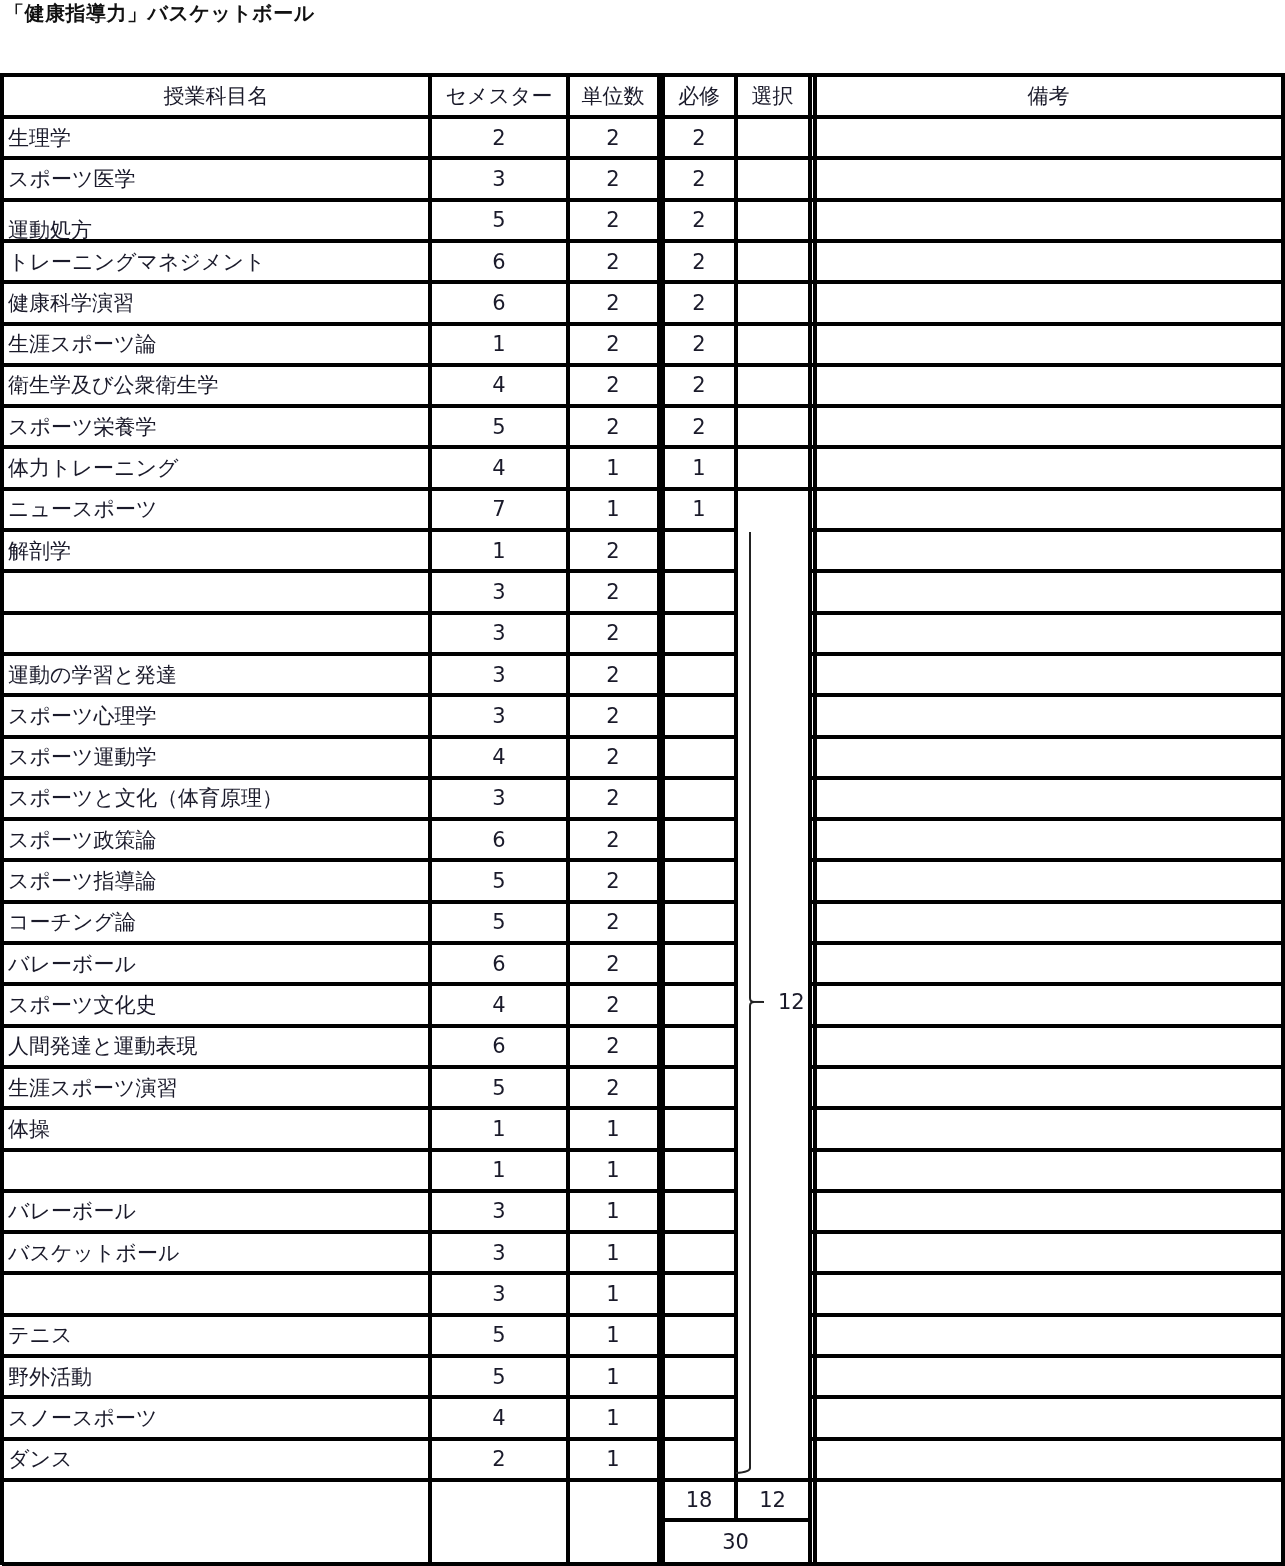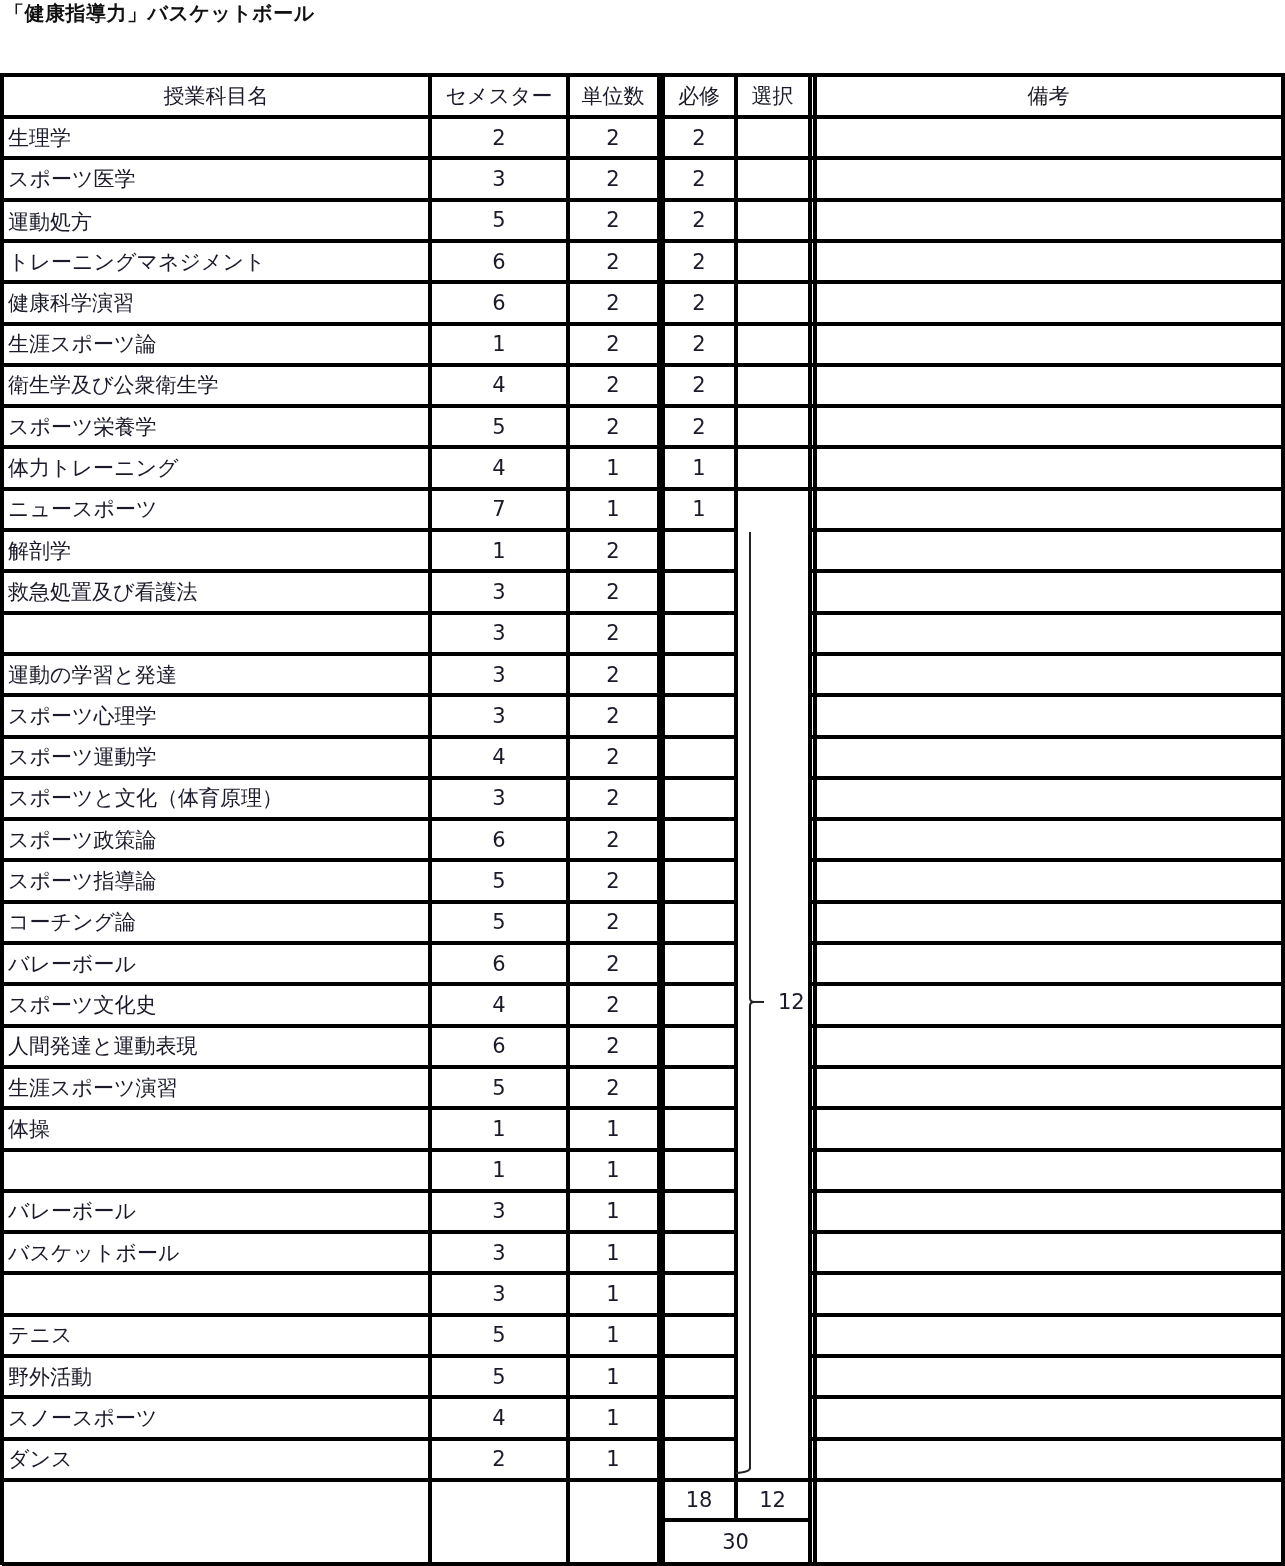--- a/index.html
+++ b/index.html
@@ -38,21 +38,21 @@
     <div class="cell center" style="left: 568px; top: 117px; width: 90px; height: 41.3px;">2</div>
     <div class="cell center" style="left: 662px; top: 117px; width: 74px; height: 41.3px;">2</div>
     <div class="cell center" style="left: 736px; top: 117px; width: 73px; height: 41.3px;"></div>
     <div class="cell left" style="left: 814px; top: 117px; width: 469px; height: 41.3px;"></div>
     <div class="cell left" style="left: 2px; top: 158.3px; width: 428px; height: 41.3px;">スポーツ医学</div>
     <div class="cell center" style="left: 430px; top: 158.3px; width: 138px; height: 41.3px;">3</div>
     <div class="cell center" style="left: 568px; top: 158.3px; width: 90px; height: 41.3px;">2</div>
     <div class="cell center" style="left: 662px; top: 158.3px; width: 74px; height: 41.3px;">2</div>
     <div class="cell center" style="left: 736px; top: 158.3px; width: 73px; height: 41.3px;"></div>
     <div class="cell left" style="left: 814px; top: 158.3px; width: 469px; height: 41.3px;"></div>
-    <div class="cell left" style="left: 2px; top: 201px; width: 428px; height: 41.3px; text-align: center;">運動処方</div>
+    <div class="cell left" style="left: 2px; top: 209px; width: 428px; height: 41.3px; text-align: center;">運動処方</div>
     <div class="cell center" style="left: 430px; top: 199.6px; width: 138px; height: 41.3px;">5</div>
     <div class="cell center" style="left: 568px; top: 199.6px; width: 90px; height: 41.3px;">2</div>
     <div class="cell center" style="left: 662px; top: 199.6px; width: 74px; height: 41.3px;">2</div>
     <div class="cell center" style="left: 736px; top: 199.6px; width: 73px; height: 41.3px;"></div>
     <div class="cell left" style="left: 814px; top: 199.6px; width: 469px; height: 41.3px;"></div>
     <div class="cell left" style="left: 2px; top: 240.9px; width: 428px; height: 41.3px;">トレーニングマネジメント</div>
     <div class="cell center" style="left: 430px; top: 240.9px; width: 138px; height: 41.3px;">6</div>
     <div class="cell center" style="left: 568px; top: 240.9px; width: 90px; height: 41.3px;">2</div>
     <div class="cell center" style="left: 662px; top: 240.9px; width: 74px; height: 41.3px;">2</div>
     <div class="cell center" style="left: 736px; top: 240.9px; width: 73px; height: 41.3px;"></div>
@@ -91,21 +91,20 @@
     <div class="cell center" style="left: 430px; top: 488.7px; width: 138px; height: 41.3px;">7</div>
     <div class="cell center" style="left: 568px; top: 488.7px; width: 90px; height: 41.3px;">1</div>
     <div class="cell center" style="left: 662px; top: 488.7px; width: 74px; height: 41.3px;">1</div>
     <div class="cell center" style="left: 736px; top: 488.7px; width: 73px; height: 41.3px;"></div>
     <div class="cell left" style="left: 814px; top: 488.7px; width: 469px; height: 41.3px;"></div>
     <div class="cell left" style="left: 2px; top: 530px; width: 428px; height: 41.3px;">解剖学</div>
     <div class="cell center" style="left: 430px; top: 530px; width: 138px; height: 41.3px;">1</div>
     <div class="cell center" style="left: 568px; top: 530px; width: 90px; height: 41.3px;">2</div>
     <div class="cell center" style="left: 662px; top: 530px; width: 74px; height: 41.3px;"></div>
     <div class="cell left" style="left: 814px; top: 530px; width: 469px; height: 41.3px;"></div>
-    <div class="cell left" style="left: 2px; top: 571.3px; width: 428px; height: 41.3px;">救急処置及び看護法</div>
     <div class="cell center" style="left: 430px; top: 571.3px; width: 138px; height: 41.3px;">3</div>
     <div class="cell center" style="left: 568px; top: 571.3px; width: 90px; height: 41.3px;">2</div>
     <div class="cell center" style="left: 662px; top: 571.3px; width: 74px; height: 41.3px;"></div>
     <div class="cell left" style="left: 814px; top: 571.3px; width: 469px; height: 41.3px;"></div>
     <div class="cell center" style="left: 430px; top: 612.6px; width: 138px; height: 41.3px;">3</div>
     <div class="cell center" style="left: 568px; top: 612.6px; width: 90px; height: 41.3px;">2</div>
     <div class="cell center" style="left: 662px; top: 612.6px; width: 74px; height: 41.3px;"></div>
     <div class="cell left" style="left: 814px; top: 612.6px; width: 469px; height: 41.3px;"></div>
     <div class="cell left" style="left: 2px; top: 653.9px; width: 428px; height: 41.3px;">運動の学習と発達</div>
     <div class="cell center" style="left: 430px; top: 653.9px; width: 138px; height: 41.3px;">3</div>

